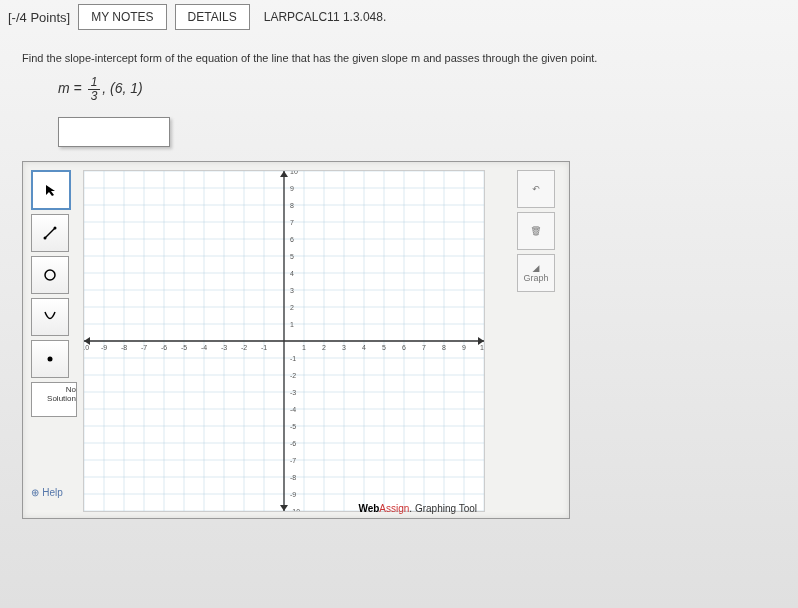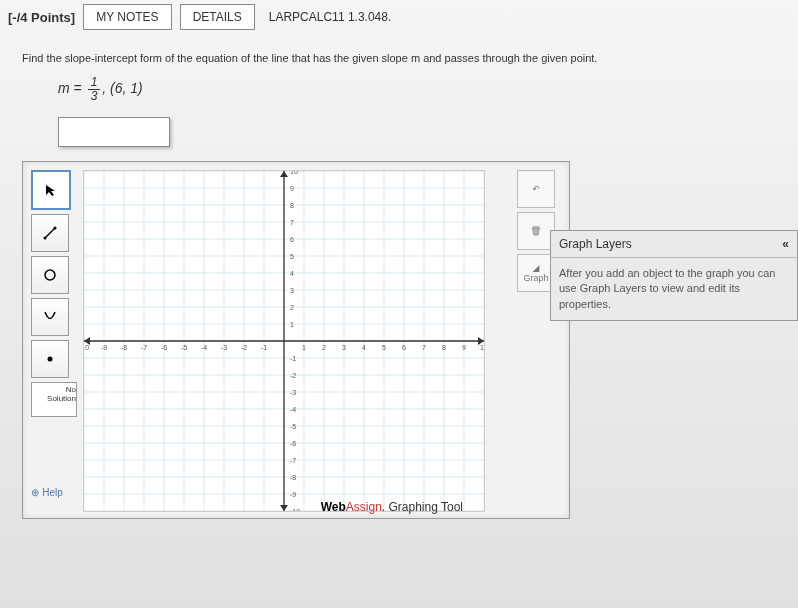--- a/index.html
+++ b/index.html
@@ -1,18 +1,18 @@
 <!DOCTYPE html>
 <html><head>
 <meta charset="utf-8">
 <style>
 body{margin:0;font-family:Arial,Helvetica,sans-serif;background:#e8e8e8;font-size:13px;color:#333}
 .page{width:798px;height:608px;background:linear-gradient(to bottom,#f5f5f5,#e0e0e0);position:relative;overflow:hidden}
 .header{display:flex;align-items:center;gap:8px;padding:4px 8px}
-.pts{font-weight:bold;font-size:13px}
+.pts{font-weight:normal;font-size:13px}
 .btn-box{border:1px solid #888;background:#fff;padding:5px 12px;font-size:12px;cursor:pointer}
 .ref{font-size:12px;margin-left:6px}
 .content{padding:10px 22px}
 .question{font-size:11px;margin:8px 0 12px}
 .formula{margin-left:36px;font-style:italic;font-size:14px}
 .frac{display:inline-block;vertical-align:middle;text-align:center;font-size:12px;margin:0 2px}
 .frac .n{border-bottom:1px solid #333;display:block;padding:0 3px;line-height:1.1}
 .frac .d{display:block;padding:0 3px;line-height:1.1}
 .answer-box{width:110px;height:28px;border:1px solid #888;background:#fff;margin:14px 0 14px 36px;box-shadow:2px 2px 3px rgba(0,0,0,0.2)}
 .sketch-label{font-size:13px;margin:6px 0 4px}
@@ -20,21 +20,21 @@
 .graph-panel{background:#f2f2f0;border:1px solid #999;padding:8px;width:530px;position:relative;box-shadow:inset 0 0 6px rgba(0,0,0,0.1)}
 .left-tools{float:left;width:44px}
 .tool{width:36px;height:36px;border:1px solid #999;background:linear-gradient(#fff,#eee);margin-bottom:4px;display:flex;align-items:center;justify-content:center;cursor:pointer;font-size:14px}
 .tool.selected{background:#fff;border:2px solid #5a8fc4}
 .no-sol{width:44px;height:30px;border:1px solid #999;background:#fff;font-size:8px;text-align:right;padding-top:3px;line-height:1.1;cursor:pointer}
 .help-link{font-size:10px;color:#5577aa;margin-top:70px;display:block}
 .grid-wrap{margin-left:52px;width:400px;height:340px;position:relative}
 svg.grid{background:#fff;border:1px solid #ccc}
 .right-tools{position:absolute;right:8px;top:8px;width:44px}
 .rtool{width:36px;height:36px;border:1px solid #bbb;background:#f7f7f7;margin-bottom:4px;display:flex;align-items:center;justify-content:center;font-size:9px;color:#777;cursor:pointer;flex-direction:column}
-.footer-brand{position:absolute;bottom:4px;right:106px;font-size:12px}
+.footer-brand{position:absolute;bottom:4px;right:92px;font-size:10px}
 .footer-brand b{color:#000}
 .footer-brand .a{color:#c33}
 .layers-panel{position:absolute;right:0;top:230px;width:246px;border:1px solid #999;background:#eaeaea}
 .layers-head{display:flex;justify-content:space-between;padding:6px 8px;font-size:12px;border-bottom:1px solid #bbb}
 .layers-body{padding:8px;font-size:11px;color:#555;line-height:1.4}
 .collapse{font-weight:bold;cursor:pointer}
 </style>
 </head>
 <body>
 
@@ -190,20 +190,13 @@
               <span>◢</span>
               <span>Graph</span>
             </div>
     </div>
 
     <div class="footer-brand"><b>Web</b><span class="a">Assign</span><span>. Graphing Tool</span></div>
    </div>
   </div>
  </div>
 
- <div class="layers-panel">
-  <div class="layers-head">
-   <span>Graph Layers</span>
-   <span class="collapse">«</span>
-  </div>
-  <div class="layers-body">After you add an object to the graph you can use Graph Layers to view and edit its properties.</div>
- </div>
 </div>
 
 </body></html>

